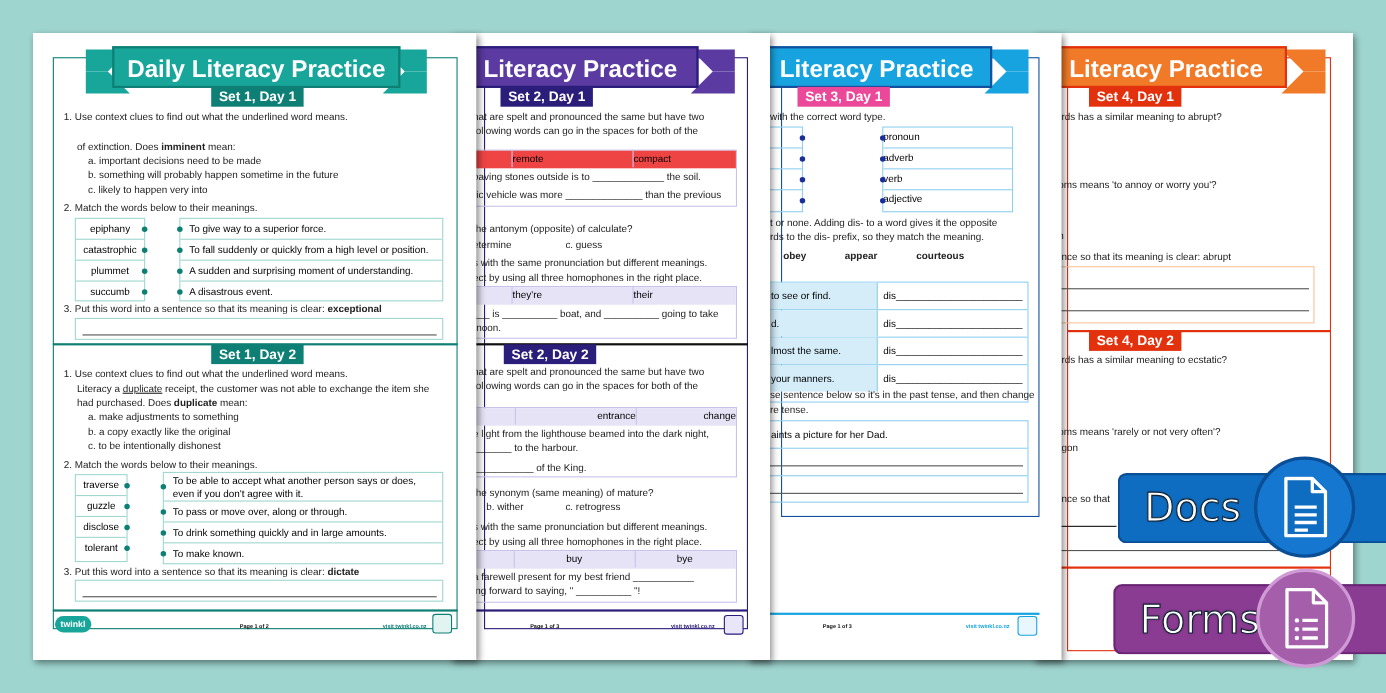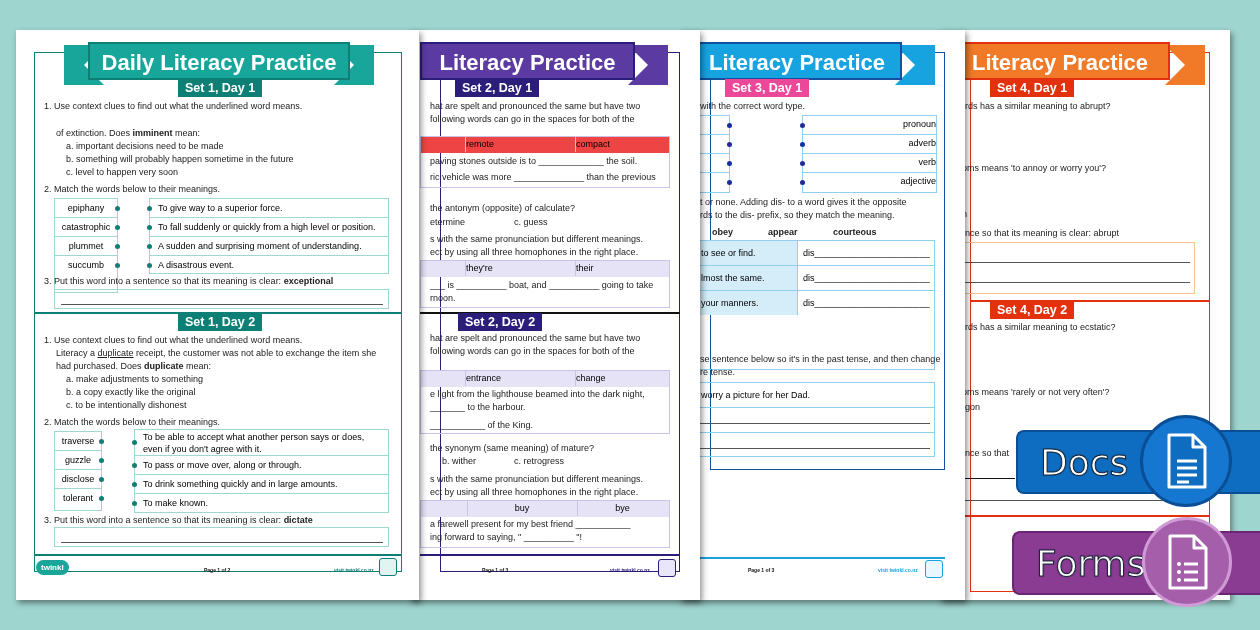--- a/index.html
+++ b/index.html
@@ -64,40 +64,41 @@
     <div class="row" style="border-color:#8fd0f0">
         <span class="dot" style="right:-3px;background:#1a2d9a"></span>
       </div>
     <div class="row" style="border-color:#8fd0f0">
         <span class="dot" style="right:-3px;background:#1a2d9a"></span>
       </div>
     <div class="row" style="border-color:#8fd0f0">
         <span class="dot" style="right:-3px;background:#1a2d9a"></span>
       </div>
   </div>
-  <div class="tbl" style="left:122px;top:85px;width:135px;height:78px;border-color:#8fd0f0;text-align:right">
+  <div class="tbl" style="left:122px;top:85px;width:119px;height:78px;border-color:#8fd0f0;text-align:left">
     <div class="row" style="border-color:#8fd0f0"><span class="dot" style="left:-3px;background:#1a2d9a"></span><span>pronoun</span></div>
     <div class="row" style="border-color:#8fd0f0"><span class="dot" style="left:-3px;background:#1a2d9a"></span><span>adverb</span></div>
     <div class="row" style="border-color:#8fd0f0"><span class="dot" style="left:-3px;background:#1a2d9a"></span><span>verb</span></div>
     <div class="row" style="border-color:#8fd0f0"><span class="dot" style="left:-3px;background:#1a2d9a"></span><span>adjective</span></div>
   </div>
   <div class="txt" style="left:20px;top:166px">t or none. Adding dis- to a word gives it the opposite</div>
   <div class="txt" style="left:20px;top:179px">rds to the dis- prefix, so they match the meaning.</div>
   <div class="txt b" style="left:32px;top:196px">obey</div>
   <div class="txt b" style="left:88px;top:196px">appear</div>
   <div class="txt b" style="left:153px;top:196px">courteous</div>
-  <div class="tbl" style="left:10px;top:210px;width:245px;height:130px;border-color:#8fd0f0">
+  <div class="tbl" style="left:10px;top:226px;width:245px;height:110px;border-color:#8fd0f0">
     <div class="row" style="border-color:#8fd0f0;height:25px;line-height:24px"><span style="display:inline-block;width:107px;background:#d4edf9;padding-left:10px;border-right:1px solid #8fd0f0">to see or find.</span><span style="padding-left:5px">dis</span>_______________________</div>
+    <div class="row" style="border-color:#8fd0f0;height:25px;line-height:24px"><span style="display:inline-block;width:107px;background:#d4edf9;padding-left:10px;border-right:1px solid #8fd0f0">d.</span><span style="padding-left:5px">dis</span>_______________________</div>
     <div class="row" style="border-color:#8fd0f0;height:25px;line-height:24px"><span style="display:inline-block;width:107px;background:#d4edf9;padding-left:10px;border-right:1px solid #8fd0f0">lmost the same.</span><span style="padding-left:5px">dis</span>_______________________</div>
     <div class="row" style="border-color:#8fd0f0;height:25px;line-height:24px"><span style="display:inline-block;width:107px;background:#d4edf9;padding-left:10px;border-right:1px solid #8fd0f0">your manners.</span><span style="padding-left:5px">dis</span>_______________________</div>
   </div>
   <div class="txt" style="left:20px;top:323px">se sentence below so it's in the past tense, and then change</div>
   <div class="txt" style="left:20px;top:336px">re tense.</div>
   <div class="tbl" style="left:10px;top:352px;width:245px;height:75px;border-color:#8fd0f0">
-    <div class="row" style="border-color:#8fd0f0;height:25px;line-height:24px;padding-left:10px">worry a picture for her Dad.</div>
+    <div class="row" style="border-color:#8fd0f0;height:25px;line-height:24px;padding-left:10px">aints a picture for her Dad.</div>
     <div class="row" style="border-color:#8fd0f0;height:25px"></div>
     <div class="row" style="border-color:#8fd0f0;height:24px"></div>
   </div>
   <div class="line" style="left:10px;top:393px;width:240px"></div>
   <div class="line" style="left:10px;top:418px;width:240px"></div>
   <div class="divider" style="left:10px;top:527px;width:255px;background:#17a3e0"></div>
   <div class="footer" style="left:68px;top:537px">Page 1 of 3</div>
   <div class="footer" style="left:198px;top:537px;color:#17a3e0">visit twinkl.co.nz</div>
   <div class="badge" style="left:245px;top:530px;border-color:#17a3e0;background:#e8f6fd"></div>
 </div>
@@ -122,56 +123,56 @@
   <div class="tbl" style="left:10px;top:230px;width:250px;height:48px;border-color:#c9c3ea">
     <div class="row" style="border-color:#c9c3ea;background:#e6e3f6;height:16px;line-height:15px;text-align:left"><span style="display:inline-block;width:45px;border-right:1px solid #c9c3ea">&nbsp;</span><span style="display:inline-block;width:110px;border-right:1px solid #c9c3ea">they're</span><span style="display:inline-block;width:90px">their</span></div>
   </div>
   <div class="txt" style="left:20px;top:249px">___ is __________ boat, and __________ going to take</div>
   <div class="txt" style="left:20px;top:262px">rnoon.</div>
   <div class="divider" style="left:10px;top:282px;width:260px;background:#111"></div>
   <div class="daylabel" style="left:48px;top:283px;background:#2b1d7a">Set 2, Day 2</div>
   <div class="txt" style="left:20px;top:302px">hat are spelt and pronounced the same but have two</div>
   <div class="txt" style="left:20px;top:315px">following words can go in the spaces for both of the</div>
   <div class="tbl" style="left:10px;top:340px;width:250px;height:64px;border-color:#c9c3ea">
-    <div class="row" style="border-color:#c9c3ea;background:#e6e3f6;height:16px;line-height:15px;text-align:left"><span style="display:inline-block;width:45px;border-right:1px solid #c9c3ea">&nbsp;</span><span style="display:inline-block;width:110px;border-right:1px solid #c9c3ea">entrance</span><span style="display:inline-block;width:90px">change</span></div>
+    <div class="row" style="border-color:#c9c3ea;background:#e6e3f6;height:16px;line-height:15px;text-align:right"><span style="display:inline-block;width:45px;border-right:1px solid #c9c3ea">&nbsp;</span><span style="display:inline-block;width:110px;border-right:1px solid #c9c3ea">entrance</span><span style="display:inline-block;width:90px">change</span></div>
   </div>
   <div class="txt" style="left:20px;top:358px">e light from the lighthouse beamed into the dark night,</div>
   <div class="txt" style="left:20px;top:371px">_______ to the harbour.</div>
   <div class="txt" style="left:20px;top:389px">___________ of the King.</div>
   <div class="txt" style="left:20px;top:412px">the synonym (same meaning) of mature?</div>
   <div class="txt" style="left:32px;top:425px">b. wither</div>
   <div class="txt" style="left:104px;top:425px">c. retrogress</div>
   <div class="txt" style="left:20px;top:443px">s with the same pronunciation but different meanings.</div>
   <div class="txt" style="left:20px;top:456px">ect by using all three homophones in the right place.</div>
   <div class="tbl" style="left:10px;top:470px;width:250px;height:48px;border-color:#c9c3ea">
     <div class="row" style="border-color:#c9c3ea;background:#e6e3f6;height:16px;line-height:15px;text-align:center"><span style="display:inline-block;width:45px;border-right:1px solid #c9c3ea">&nbsp;</span><span style="display:inline-block;width:110px;border-right:1px solid #c9c3ea">buy</span><span style="display:inline-block;width:90px">bye</span></div>
   </div>
   <div class="txt" style="left:20px;top:488px">a farewell present for my best friend ___________</div>
   <div class="txt" style="left:20px;top:501px">ing forward to saying, " __________ "!</div>
   <div class="divider" style="left:10px;top:524px;width:260px;background:#2b1d7a"></div>
   <div class="footer" style="left:72px;top:537px">Page 1 of 3</div>
   <div class="footer" style="left:200px;top:537px;color:#2b1d7a">visit twinkl.co.nz</div>
   <div class="badge" style="left:248px;top:529px;border-color:#2b1d7a;background:#eae6fa"></div>
 </div>
 
-<div class="sheet" style="left:16px;top:30px;width:403px;height:570px">
+<div class="sheet" style="left:30px;top:30px;width:403px;height:570px">
   <div class="frame" style="left:18px;top:22px;width:368px;height:520px;border-color:#0e7f74"></div>
   <div class="tail" style="left:48px;top:15px;border-top:20px solid #18a59a;border-bottom:20px solid #18a59a;border-right:20px solid transparent;width:40px"></div>
   <div class="tail" style="left:318px;top:15px;border-top:20px solid #18a59a;border-bottom:20px solid #18a59a;border-left:20px solid transparent;width:40px"></div>
   <div class="ribbon" style="left:72px;top:12px;width:262px;background:#18a59a;border:2px solid #0e7f74">Daily Literacy Practice</div>
   <div class="daylabel" style="left:162px;top:49px;background:#0e7f74">Set 1, Day 1</div>
 
   <div class="txt" style="left:28px;top:70px">1.  Use context clues to find out what the underlined word means.</div>
   <div class="txt" style="left:40px;top:97px"><span>of extinction. Does </span><span class="b">imminent</span><span> mean:</span></div>
   <div class="txt" style="left:50px;top:110px">a. important decisions need to be made</div>
   <div class="txt" style="left:50px;top:123px">b. something will probably happen sometime in the future</div>
-  <div class="txt" style="left:50px;top:136px">c. level to happen very soon</div>
+  <div class="txt" style="left:50px;top:136px">c. likely to happen very into</div>
   <div class="txt" style="left:28px;top:153px">2.  Match the words below to their meanings.</div>
 
-  <div class="tbl" style="left:38px;top:168px;width:64px;height:95px;border-color:#9ed8cf;text-align:center">
+  <div class="tbl" style="left:38px;top:168px;width:64px;height:76px;border-color:#9ed8cf;text-align:center">
     <div class="row" style="border-color:#9ed8cf;height:19px;line-height:18px"><span>epiphany</span><span class="dot" style="right:-3px;background:#0e7f74"></span></div>
     <div class="row" style="border-color:#9ed8cf;height:19px;line-height:18px"><span>catastrophic</span><span class="dot" style="right:-3px;background:#0e7f74"></span></div>
     <div class="row" style="border-color:#9ed8cf;height:19px;line-height:18px"><span>plummet</span><span class="dot" style="right:-3px;background:#0e7f74"></span></div>
     <div class="row" style="border-color:#9ed8cf;height:19px;line-height:18px"><span>succumb</span><span class="dot" style="right:-3px;background:#0e7f74"></span></div>
   </div>
   <div class="tbl" style="left:133px;top:168px;width:240px;height:76px;border-color:#9ed8cf">
     <div class="row" style="border-color:#9ed8cf;height:19px;line-height:18px;padding-left:8px"><span class="dot" style="left:-3px;background:#0e7f74"></span><span>To give way to a superior force.</span></div>
     <div class="row" style="border-color:#9ed8cf;height:19px;line-height:18px;padding-left:8px"><span class="dot" style="left:-3px;background:#0e7f74"></span><span>To fall suddenly or quickly from a high level or position.</span></div>
     <div class="row" style="border-color:#9ed8cf;height:19px;line-height:18px;padding-left:8px"><span class="dot" style="left:-3px;background:#0e7f74"></span><span>A sudden and surprising moment of understanding.</span></div>
     <div class="row" style="border-color:#9ed8cf;height:19px;line-height:18px;padding-left:8px"><span class="dot" style="left:-3px;background:#0e7f74"></span><span>A disastrous event.</span></div>

